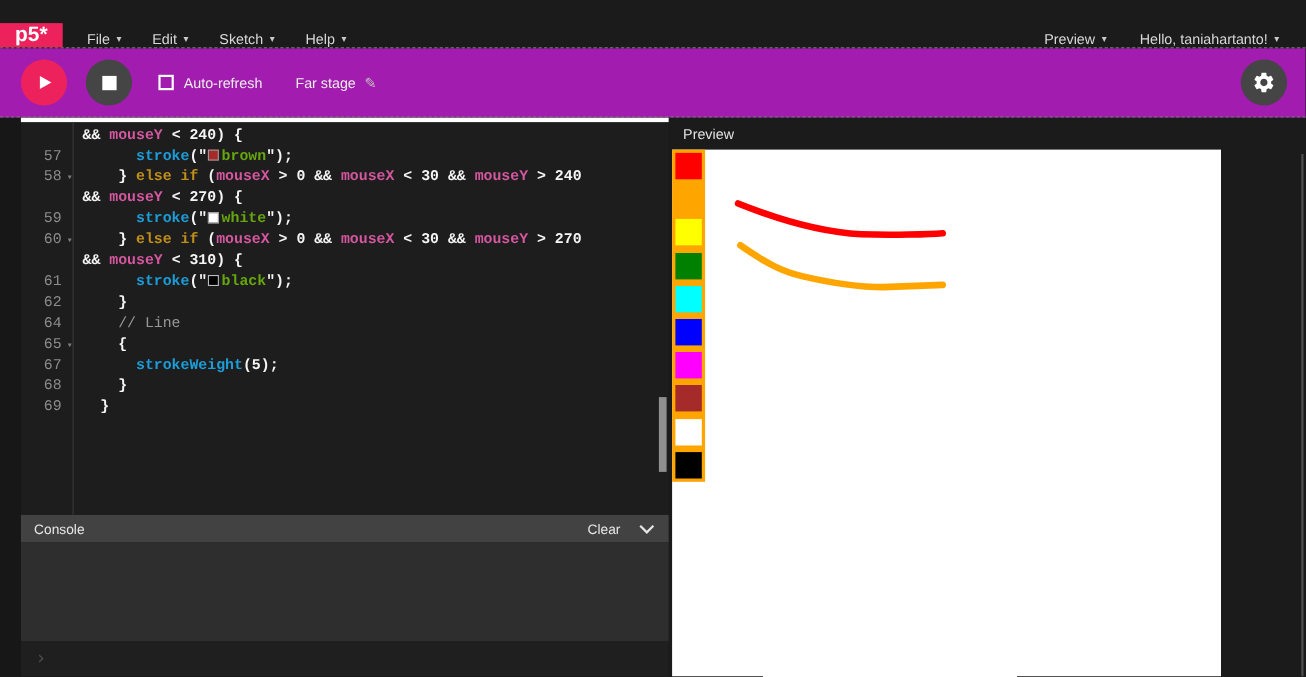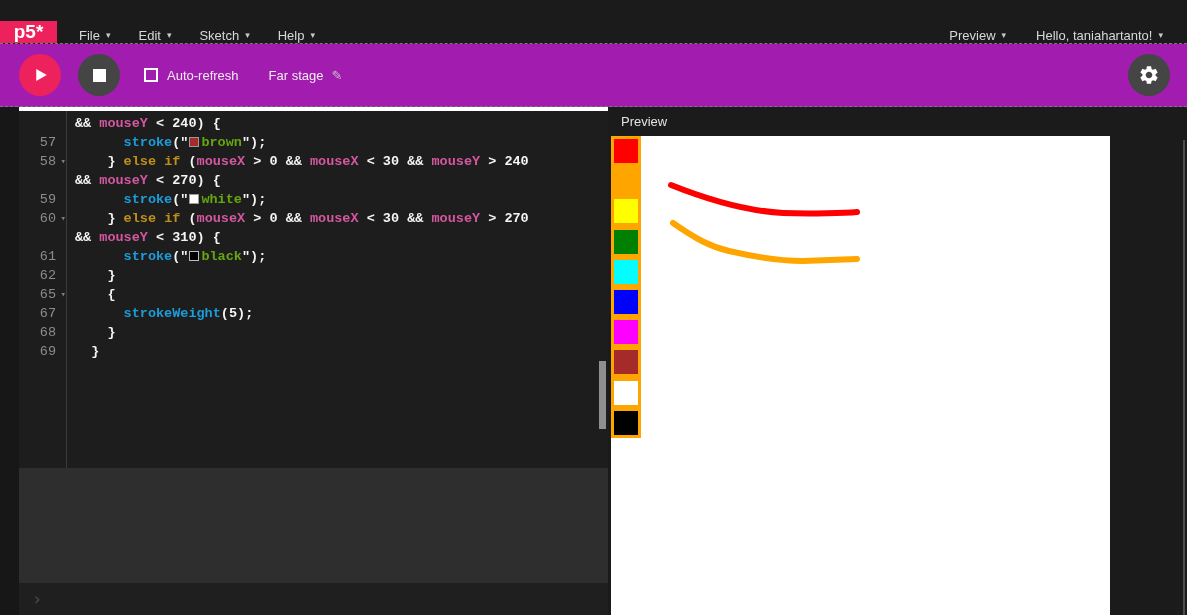--- a/index.html
+++ b/index.html
@@ -158,29 +158,39 @@
         <div>
             <div class="code-row"><span class="gutter"></span><span class="code"><span>&amp;&amp; </span><span class="tk-v">mouseY</span><span> &lt; 240) {</span></span></div>
             <div class="code-row"><span class="gutter">57</span><span class="code"><span>      </span><span class="tk-f">stroke</span><span>("</span><span class="sw" style="background: rgb(165, 42, 42);"></span><span class="tk-s">brown</span><span>");</span></span></div>
             <div class="code-row"><span class="gutter">58<span class="fold">▾</span></span><span class="code"><span>    } </span><span class="tk-k">else</span><span> </span><span class="tk-k">if</span><span> (</span><span class="tk-v">mouseX</span><span> &gt; 0 &amp;&amp; </span><span class="tk-v">mouseX</span><span> &lt; 30 &amp;&amp; </span><span class="tk-v">mouseY</span><span> &gt; 240</span></span></div>
             <div class="code-row"><span class="gutter"></span><span class="code"><span>&amp;&amp; </span><span class="tk-v">mouseY</span><span> &lt; 270) {</span></span></div>
             <div class="code-row"><span class="gutter">59</span><span class="code"><span>      </span><span class="tk-f">stroke</span><span>("</span><span class="sw" style="background: rgb(255, 255, 255);"></span><span class="tk-s">white</span><span>");</span></span></div>
             <div class="code-row"><span class="gutter">60<span class="fold">▾</span></span><span class="code"><span>    } </span><span class="tk-k">else</span><span> </span><span class="tk-k">if</span><span> (</span><span class="tk-v">mouseX</span><span> &gt; 0 &amp;&amp; </span><span class="tk-v">mouseX</span><span> &lt; 30 &amp;&amp; </span><span class="tk-v">mouseY</span><span> &gt; 270</span></span></div>
             <div class="code-row"><span class="gutter"></span><span class="code"><span>&amp;&amp; </span><span class="tk-v">mouseY</span><span> &lt; 310) {</span></span></div>
             <div class="code-row"><span class="gutter">61</span><span class="code"><span>      </span><span class="tk-f">stroke</span><span>("</span><span class="sw" style="background: rgb(0, 0, 0); border-color: rgb(188, 188, 188);"></span><span class="tk-s">black</span><span>");</span></span></div>
             <div class="code-row"><span class="gutter">62</span><span class="code"><span>    }</span></span></div>
+            <div class="code-row"><span class="gutter">64</span><span class="code"><span>    </span><span class="tk-c">// Line</span></span></div>
             <div class="code-row"><span class="gutter">65<span class="fold">▾</span></span><span class="code"><span>    {</span></span></div>
             <div class="code-row"><span class="gutter">67</span><span class="code"><span>      </span><span class="tk-f">strokeWeight</span><span>(5);</span></span></div>
             <div class="code-row"><span class="gutter">68</span><span class="code"><span>    }</span></span></div>
             <div class="code-row"><span class="gutter">69</span><span class="code"><span>  }</span></span></div>
           </div>
         <div class="scroll-thumb"></div>
       </div>
 
       <div class="console">
+        <div class="console-header">
+          <span>Console</span>
+          <span class="console-clear">Clear</span>
+          <span class="console-chevron">
+            <svg width="16" height="10" viewBox="0 0 16 10">
+              <polyline points="2,2 8,8 14,2" fill="none" stroke="#e6e6e6" stroke-width="2"></polyline>
+            </svg>
+          </span>
+        </div>
         <div class="console-body"></div>
         <div class="console-input">
           <span>›</span>
         </div>
       </div>
 
     </div>
   </div>
 
   <div class="preview-pane">

